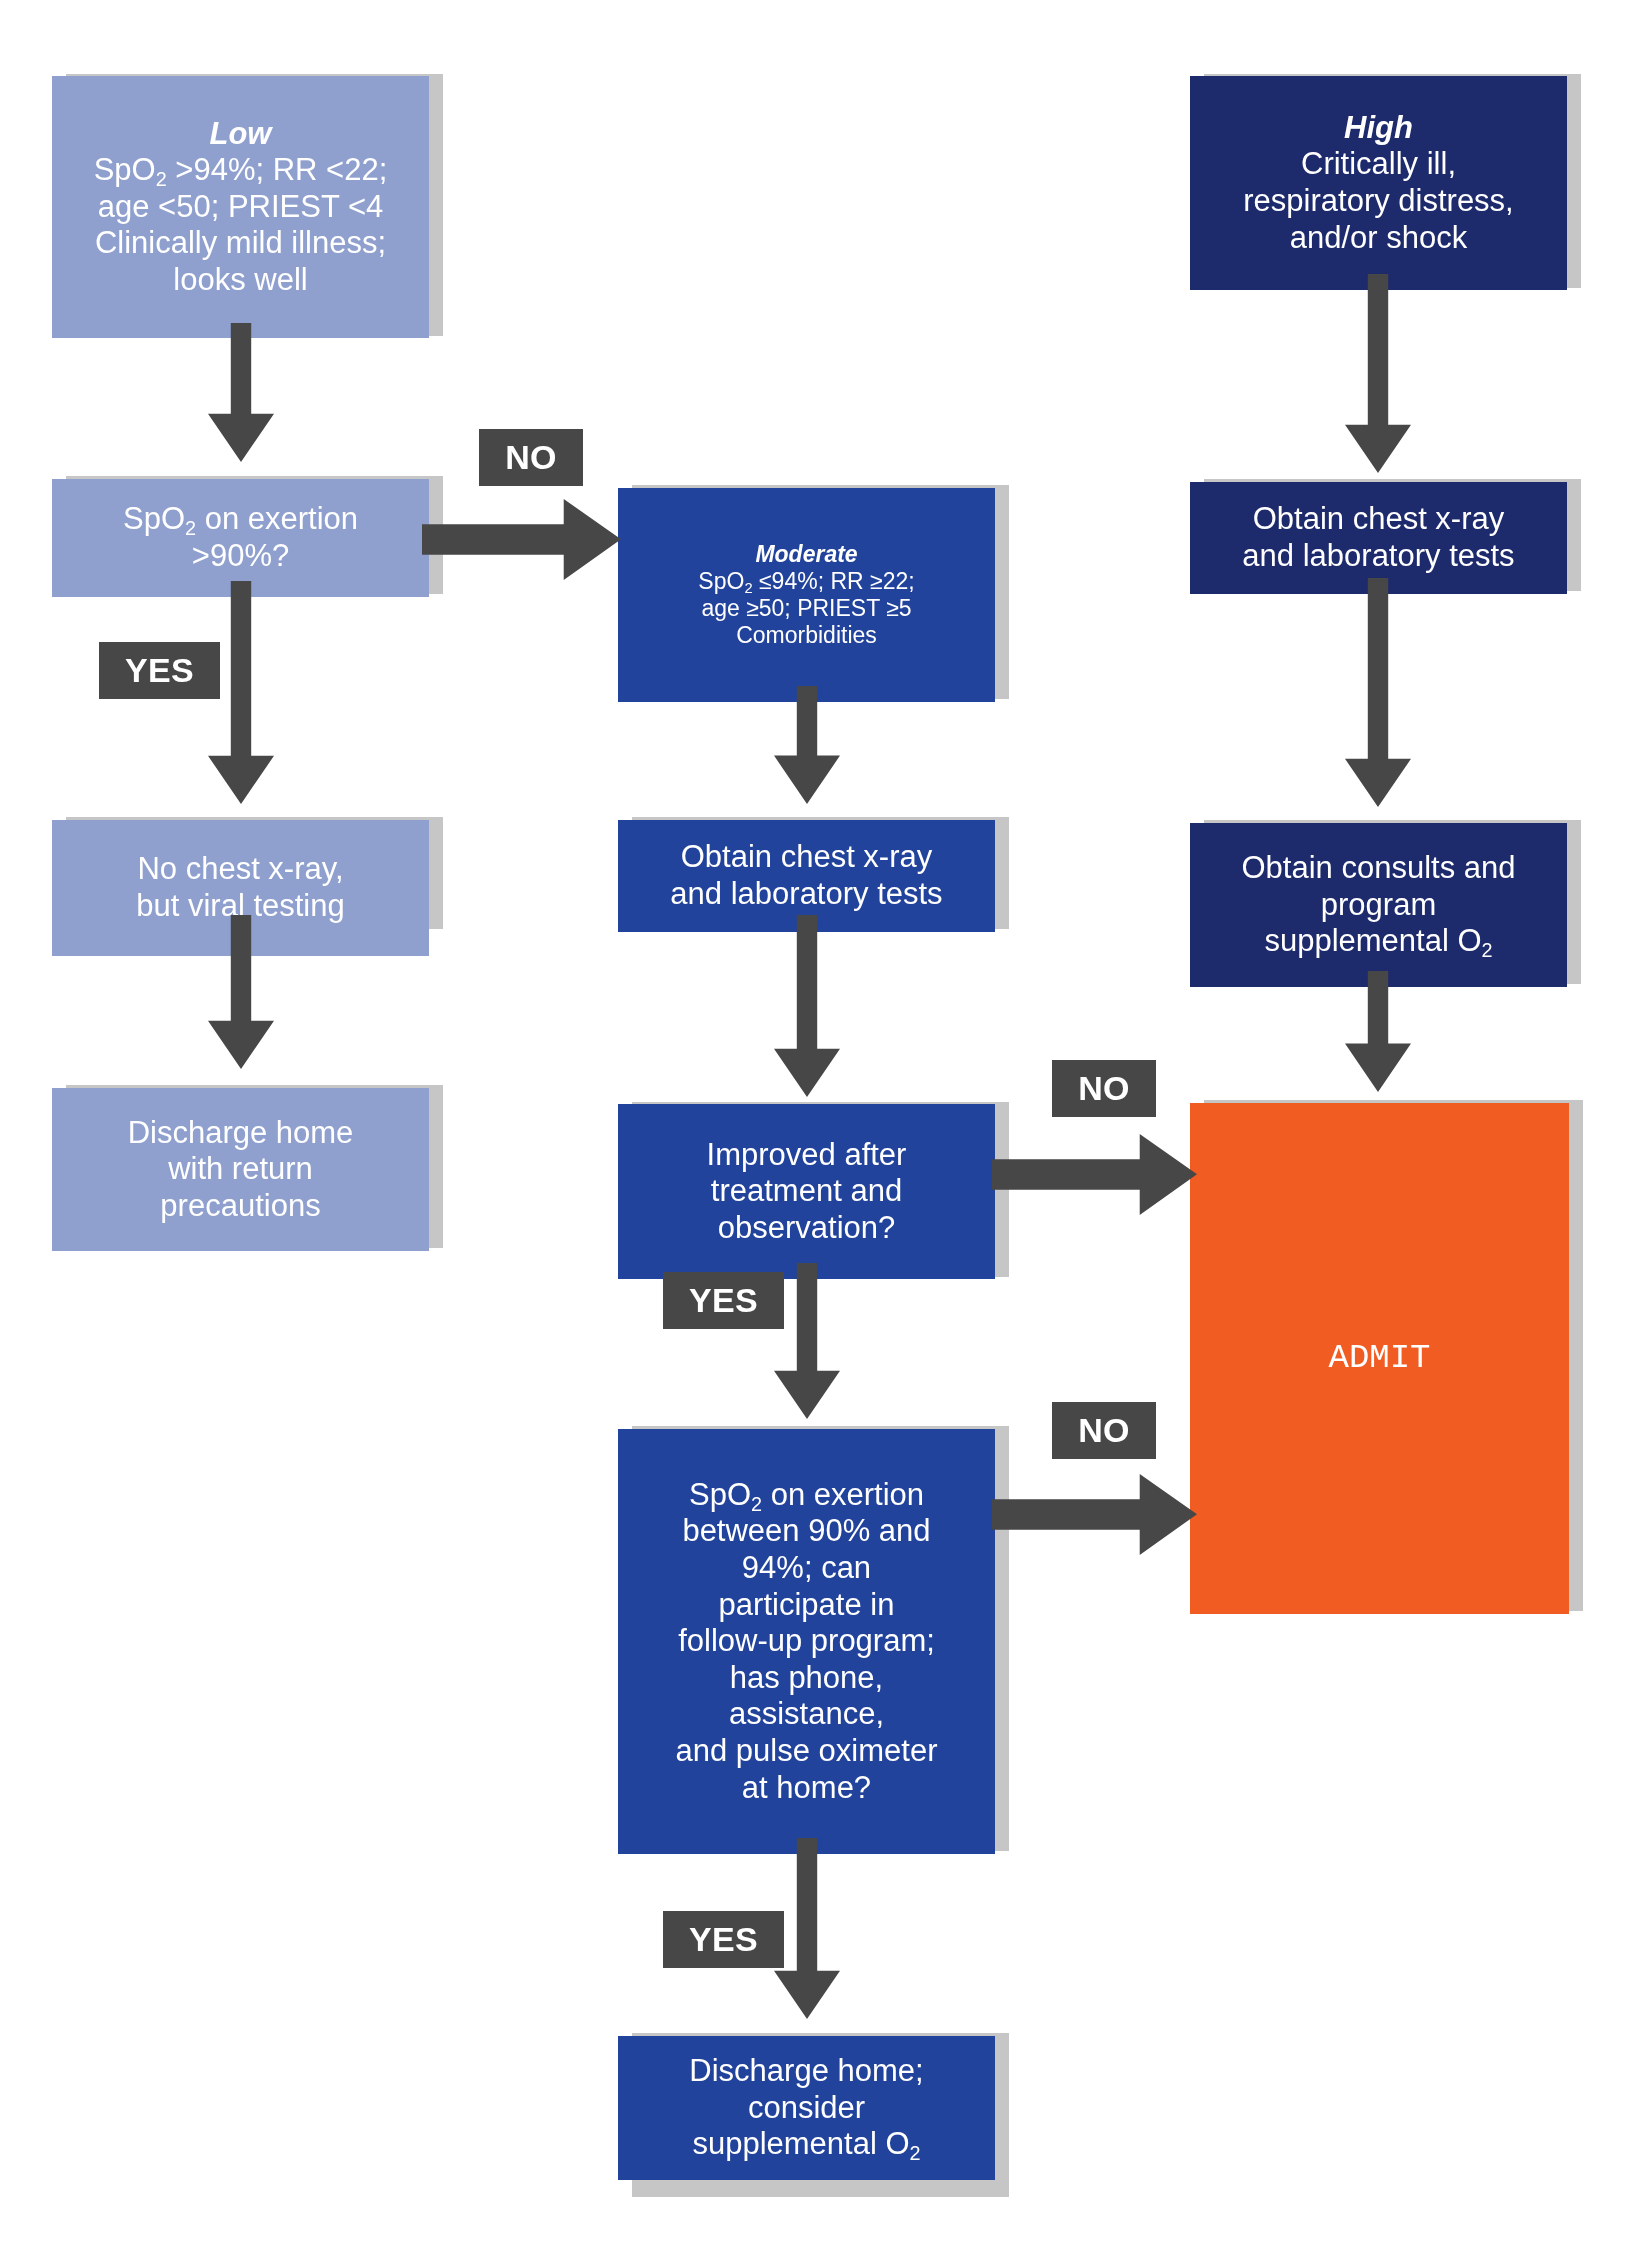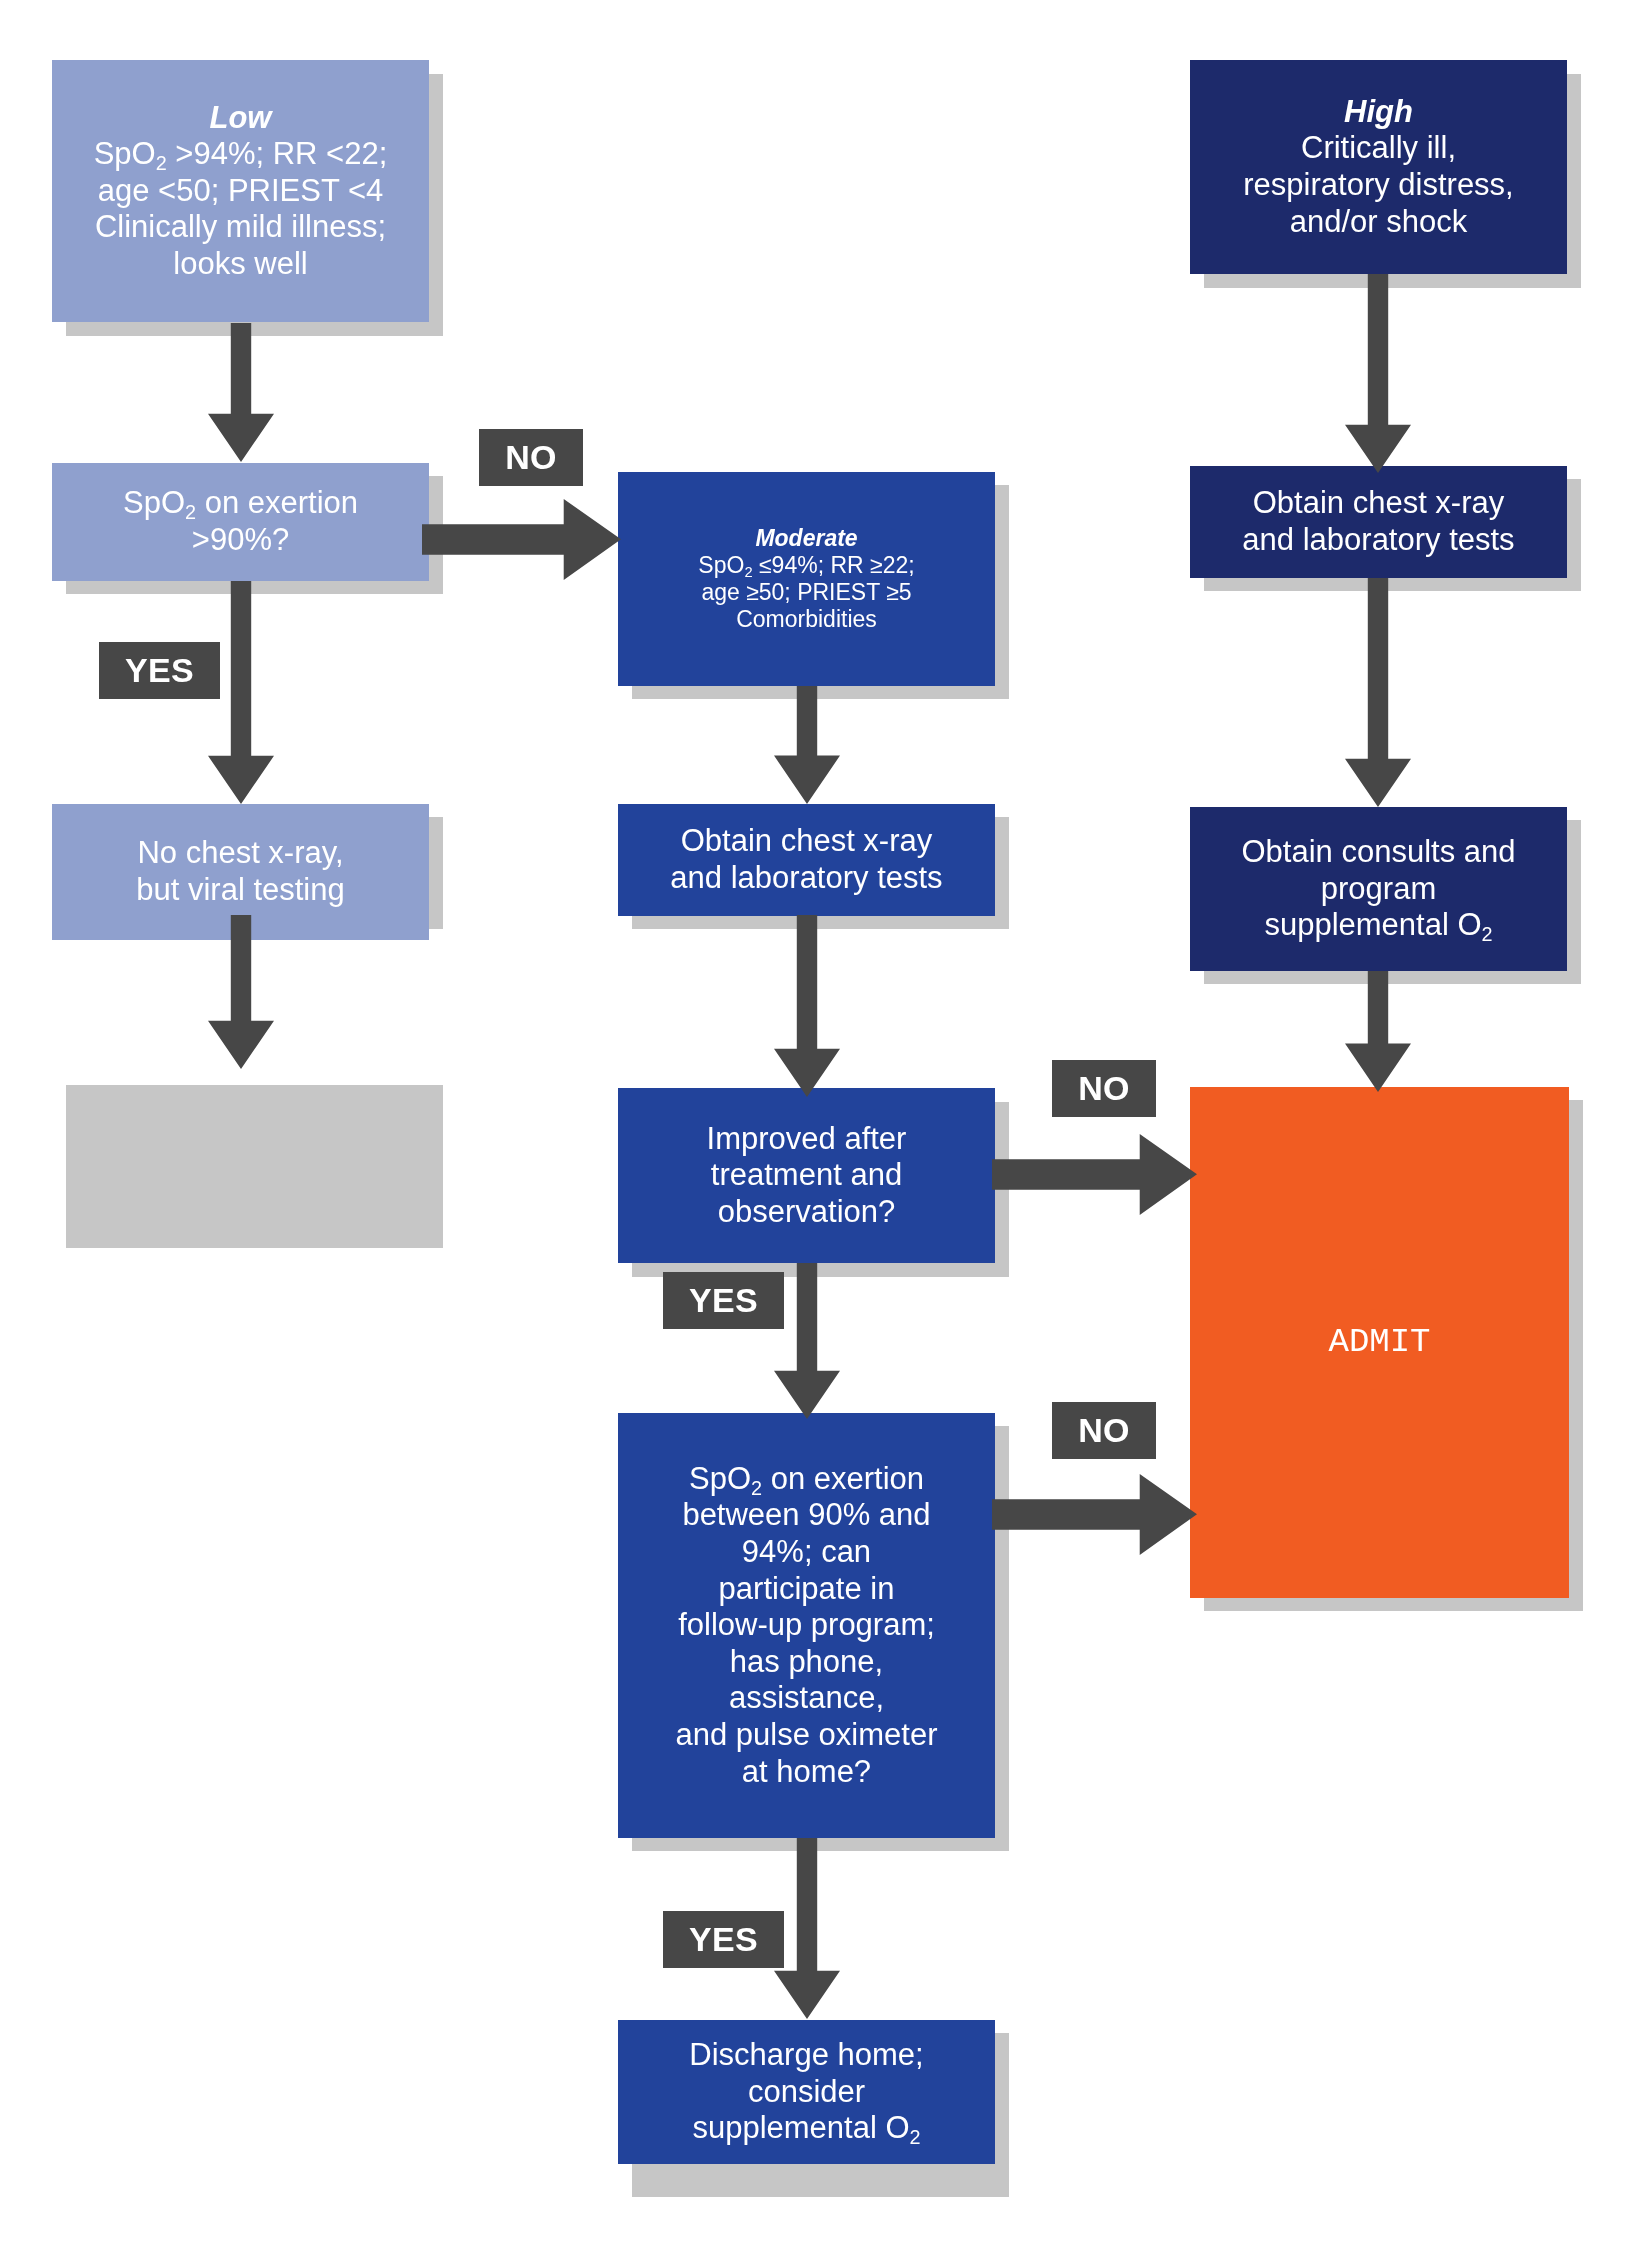--- a/index.html
+++ b/index.html
@@ -21,20 +21,21 @@
     position: absolute;
     box-sizing: border-box;
     display: flex;
     align-items: center;
     justify-content: center;
     text-align: center;
     color: #ffffff;
     line-height: 1.18;
     padding: 4.8px 8.4px;
     z-index: 5;
+    margin-top: 16px;
   }
   .node .txt { width: 100%; }
   .shadow {
     position: absolute;
     background: #c6c6c6;
     z-index: 2;
   }
   .low   { background: #8fa0ce; }
   .mod   { background: #22439b; }
   .high  { background: #1d2a6b; }
@@ -132,20 +133,27 @@
     </div>
   </div>
 
   <div class="arrow" style="left:208px; top:915px; width:66px; height:154px;">
     <svg viewBox="0 0 110 255" preserveAspectRatio="none">
       <polygon points="38,0 72,0 72,175 110,175 55,255 0,175 38,175" fill="#474747"></polygon>
     </svg>
   </div>
 
   <div class="shadow" style="left:66px; top:1085px; width:377px; height:163px;"></div>
+  <div class="node low" style="left:52px; top:1072px; width:377px; height:163px; font-size:31px;">
+    <div class="txt">
+      <span>Discharge home</span><br>
+      <span>with return</span><br>
+      <span>precautions</span>
+    </div>
+  </div>
 
   <div class="shadow" style="left:632px; top:485px; width:377px; height:214px;"></div>
   <div class="node mod" style="left:618px; top:472px; width:377px; height:214px; font-size:23px;">
     <div class="txt">
       <span class="title">Moderate</span>
       <span>SpO</span><sub>2</sub><span> ≤94%; RR ≥22;</span><br>
       <span>age ≥50; PRIEST ≥5</span><br>
       <span>Comorbidities</span>
     </div>
   </div>

